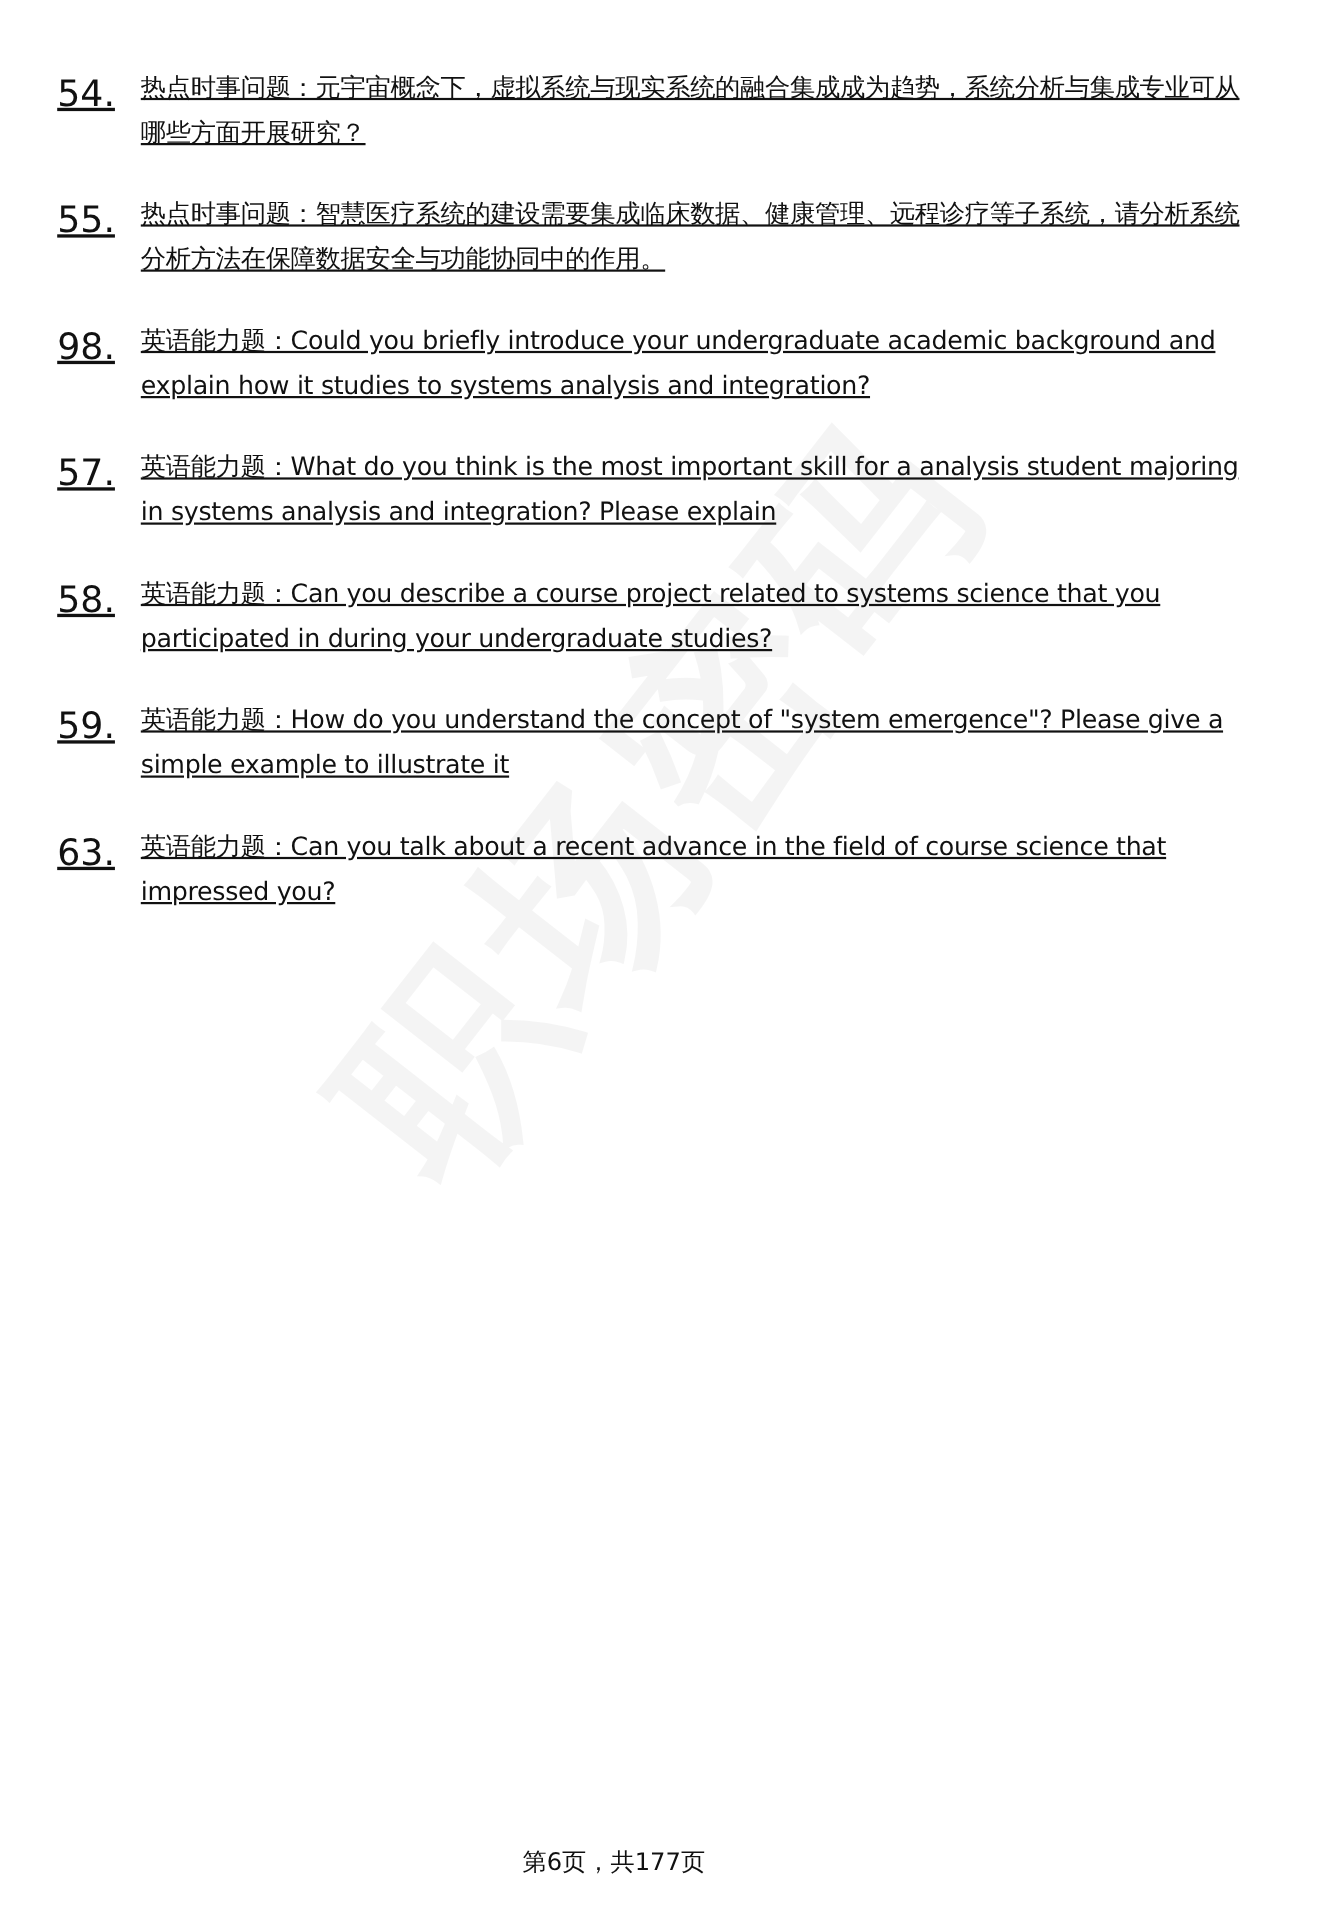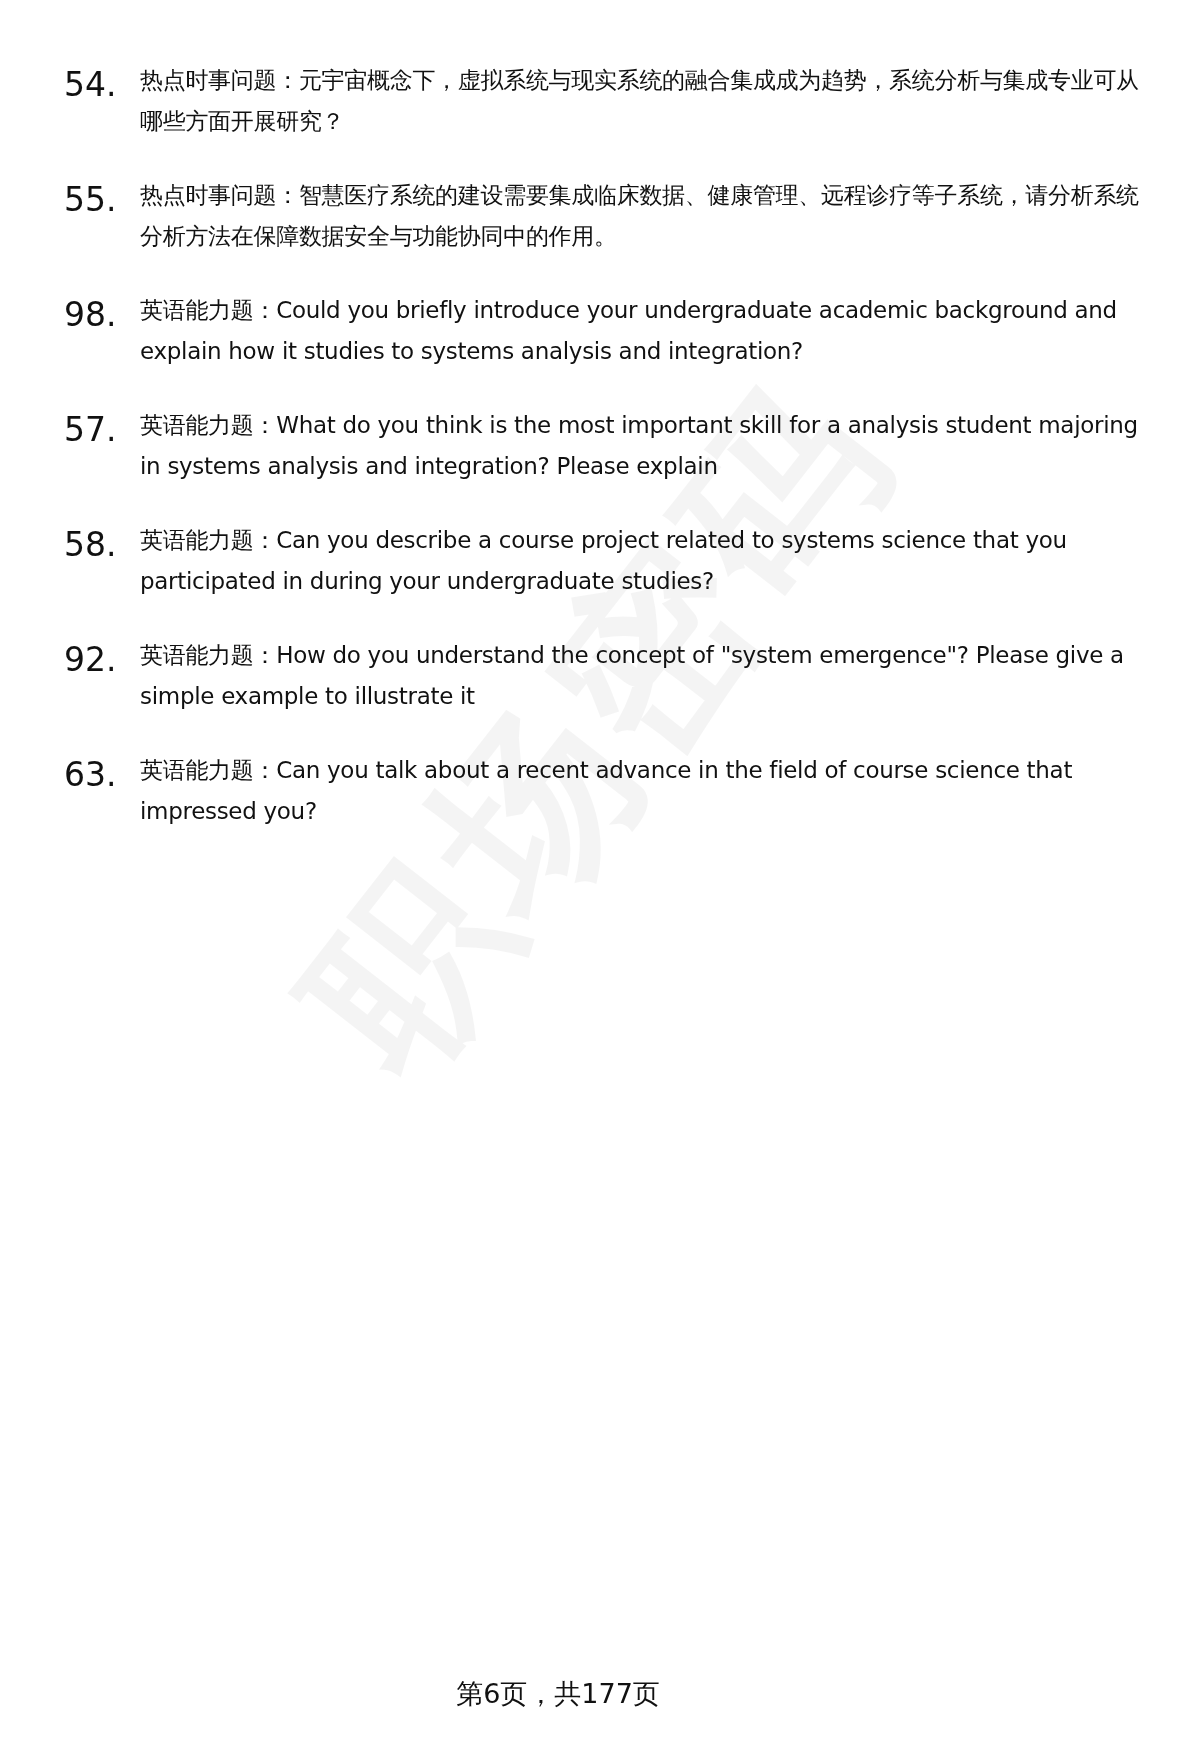--- a/index.html
+++ b/index.html
@@ -8,27 +8,27 @@
     font-family: "DejaVu Sans", "Liberation Sans", sans-serif;
     color: #111111;
   }
   .watermark {
     position: absolute; left: 180px; top: 560px; width: 900px;
     transform: rotate(-52deg); transform-origin: center;
     font-size: 190px; font-weight: bold; color: rgba(0,0,0,0.045);
     white-space: nowrap; letter-spacing: 10px; pointer-events: none;
     font-family: "DejaVu Sans", sans-serif;
   }
-  .page { position: absolute; left: 12px; top: 60px; width: 1172px; }
+  .page { position: absolute; left: 0; top: 60px; width: 1172px; text-decoration: underline; }
   .item { display: flex; margin-left: 52px; margin-right: 40px; margin-bottom: 33px; }
   .num { width: 76px; flex: 0 0 76px; font-size: 33px; line-height: 49px; }
   .text { flex: 1; font-size: 23px; line-height: 41px; letter-spacing: -0.3px; }
   .footer {
     position: absolute; left: 0; width: 1116px; top: 1676px;
-    text-align: center; font-size: 27px; line-height: 36px; color: #111;
+    text-align: center; font-size: 22px; line-height: 36px; color: #111;
   }
 </style>
 </head>
 <body>
 
 <div class="watermark">职场密码</div>
 
 <div class="page">
   <div class="item">
     <span class="num">54.</span>
@@ -44,21 +44,21 @@
   </div>
   <div class="item">
     <span class="num">57.</span>
     <span class="text">英语能力题：What do you think is the most important skill for a analysis student majoring in systems analysis and integration? Please explain</span>
   </div>
   <div class="item">
     <span class="num">58.</span>
     <span class="text">英语能力题：Can you describe a course project related to systems science that you participated in during your undergraduate studies?</span>
   </div>
   <div class="item">
-    <span class="num">92.</span>
+    <span class="num">59.</span>
     <span class="text">英语能力题：How do you understand the concept of "system emergence"? Please give a simple example to illustrate it</span>
   </div>
   <div class="item">
     <span class="num">63.</span>
     <span class="text">英语能力题：Can you talk about a recent advance in the field of course science that impressed you?</span>
   </div>
 </div>
 
 <div class="footer">第6页，共177页</div>
 

